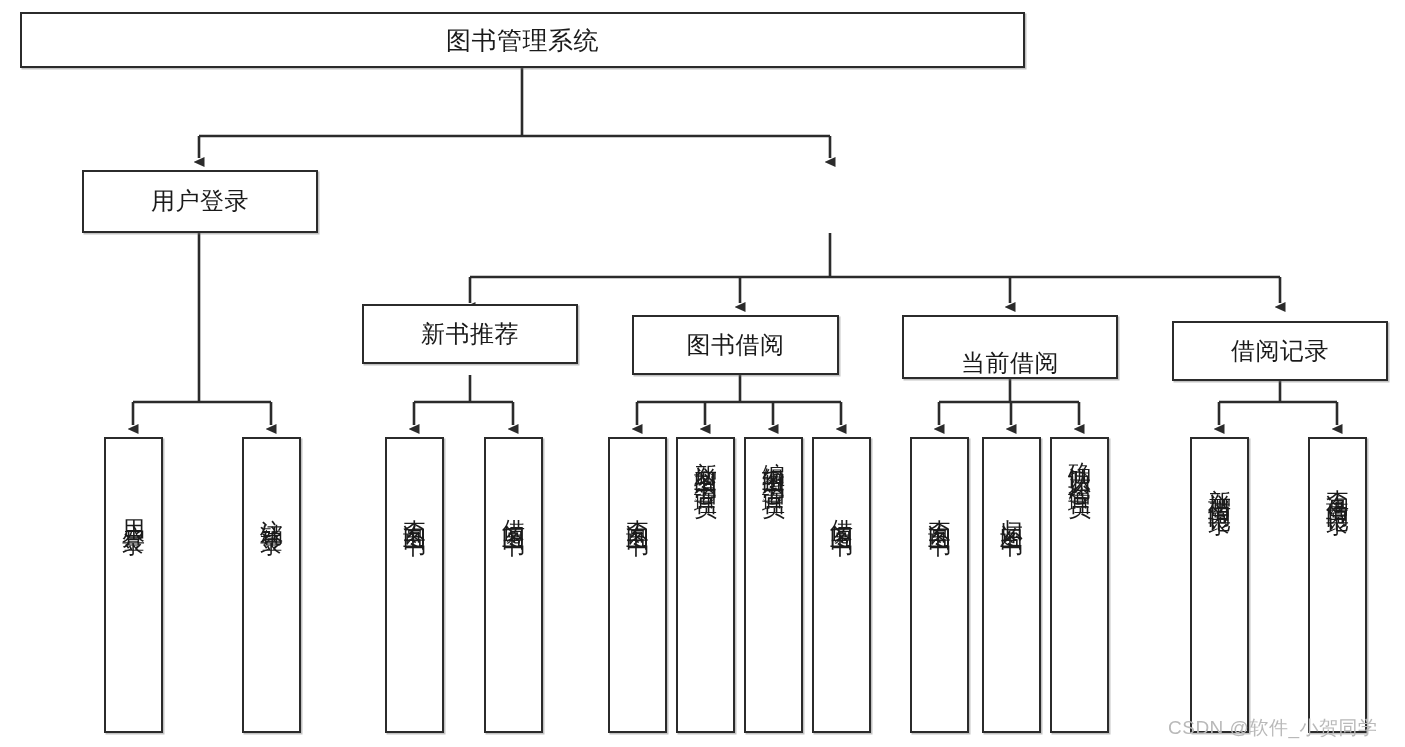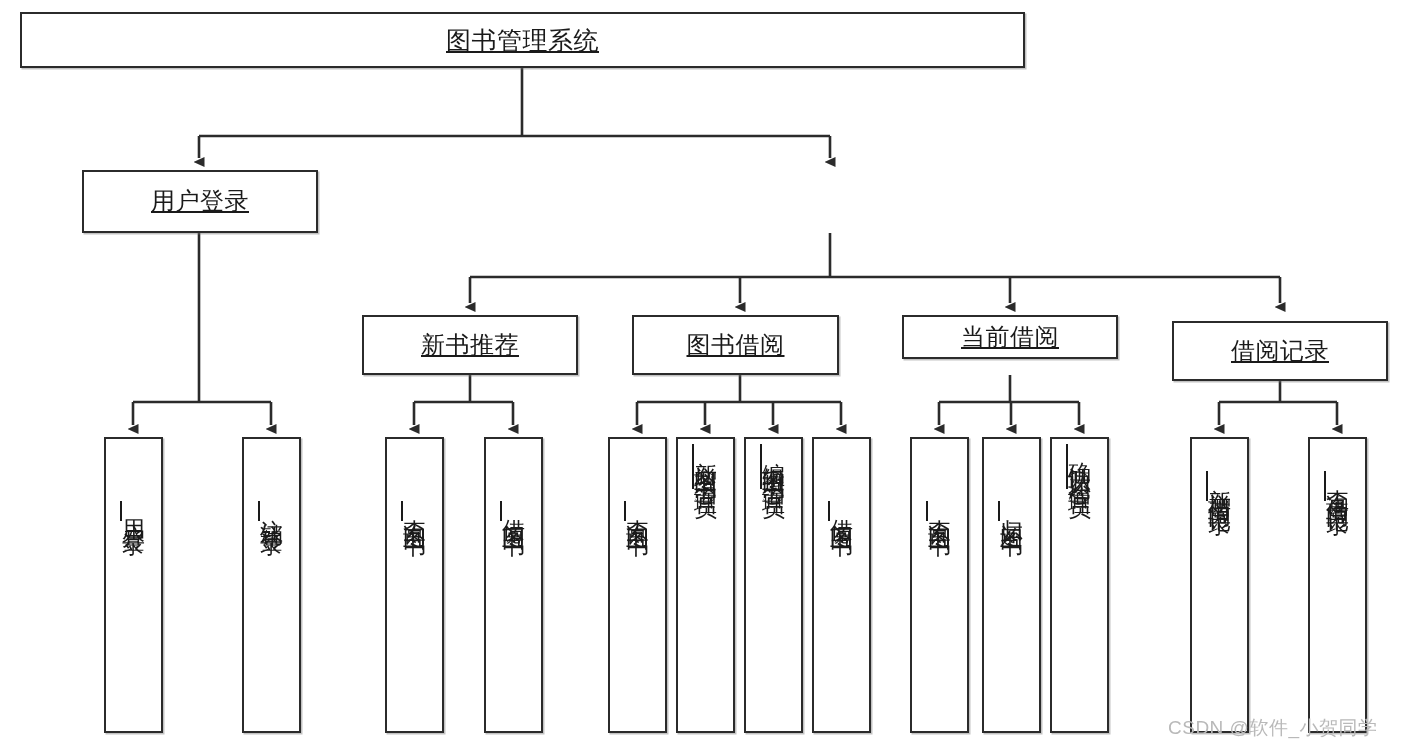--- a/index.html
+++ b/index.html
@@ -29,21 +29,20 @@
   .node {
     position: absolute;
     box-sizing: border-box;
     border: 2.5px solid #2b2b2b;
     background: #ffffff;
     color: #1a1a1a;
     display: flex;
     align-items: center;
     justify-content: center;
     box-shadow: 1.5px 1.5px 0 0 rgba(120,120,120,0.45);
-    text-decoration: underline;
   }
   .node .label {
     letter-spacing: 0.5px;
     line-height: 1.12;
     text-align: center;
     white-space: pre;
   }
   
   .node.h .label {
     font-size: 24px;
@@ -131,27 +130,27 @@
   </svg>
 
   <div class="node h root" style="left:20px; top:12px; width:1005px; height:56px;">
     <span class="label">图书管理系统</span>
   </div>
 
   <div class="node h" style="left:82px; top:170px; width:236px; height:63px;">
     <span class="label">用户登录</span>
   </div>
 
-  <div class="node h" style="left:362px; top:315px; width:216px; height:60px;">
+  <div class="node h" style="left:362px; top:304px; width:216px; height:60px;">
     <span class="label">新书推荐</span>
   </div>
   <div class="node h" style="left:632px; top:315px; width:207px; height:60px;">
     <span class="label">图书借阅</span>
   </div>
-  <div class="node h" style="left:902px; top:315px; width:216px; height:44px;">
+  <div class="node h" style="left:902px; top:315px; width:216px; height:64px;align-items:flex-end;">
     <span class="label">当前借阅</span>
   </div>
   <div class="node h" style="left:1172px; top:321px; width:216px; height:60px;">
     <span class="label">借阅记录</span>
   </div>
 
   <div class="node v" style="left:104px; top:437px; width:59px; height:296px; padding-top:62px;">
     <span class="label">用户登录</span>
   </div>
   <div class="node v" style="left:242px; top:437px; width:59px; height:296px; padding-top:62px;">

